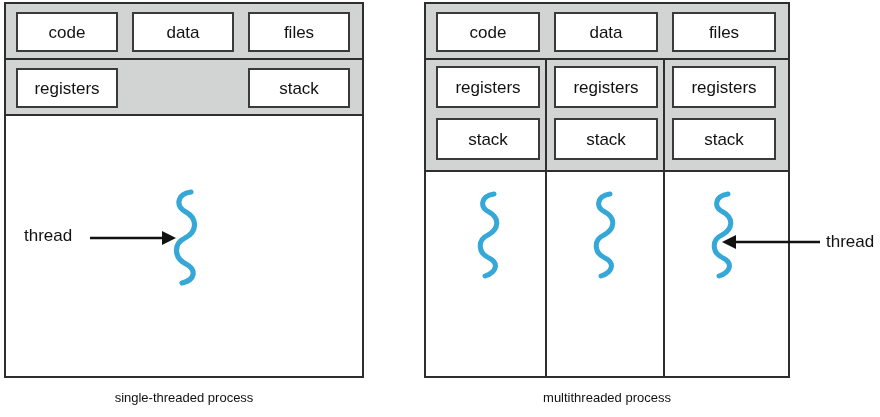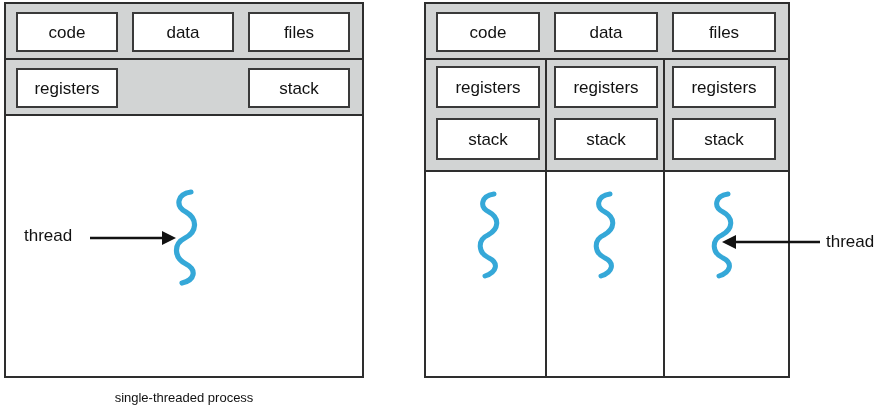--- a/index.html
+++ b/index.html
@@ -130,14 +130,15 @@
     </div>
   </div>
 
   <svg class="arrow" width="100" height="20" viewBox="0 0 100 20" style="left:722px;top:232px;">
     <line x1="98" y1="10" x2="14" y2="10" stroke="#121212" stroke-width="2.4"></line>
     <polygon points="14,3 0,10 14,17" fill="#121212"></polygon>
   </svg>
 
   <div class="labeltext" style="left:826px;top:232px;">thread</div>
 
+  <div class="caption" style="left:424px;top:390px;width:366px;">multithreaded process</div>
 
 </div>
 
 </body></html>

